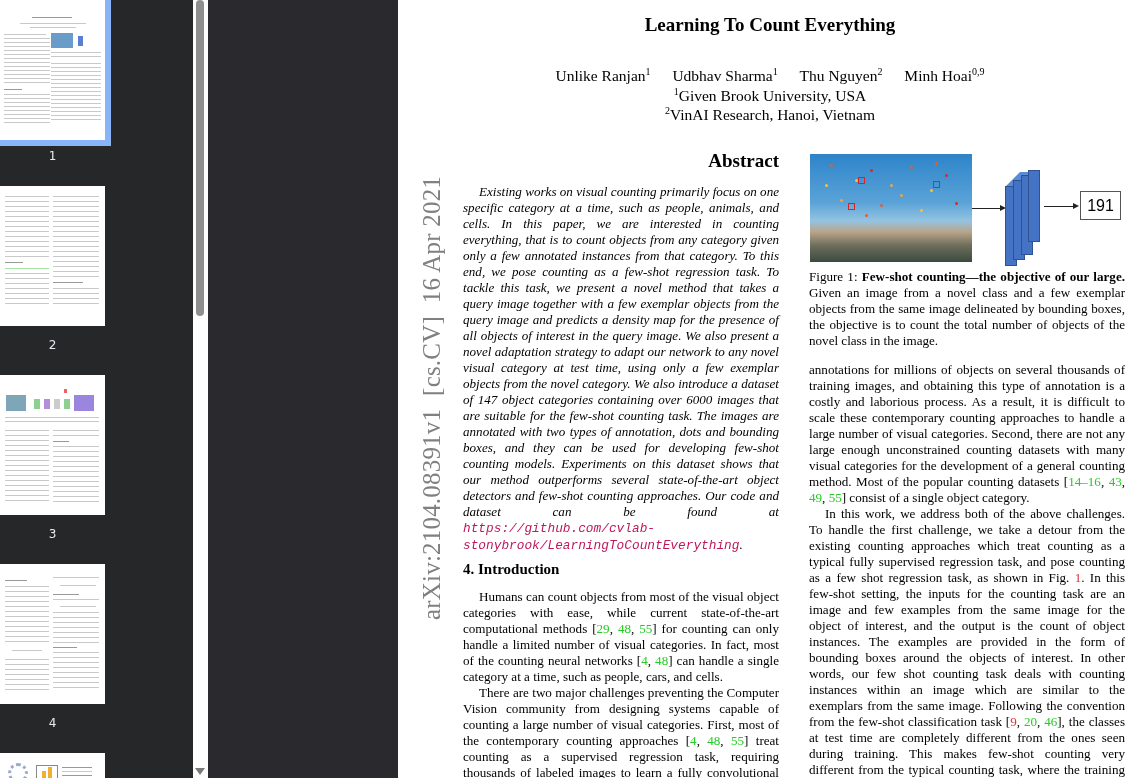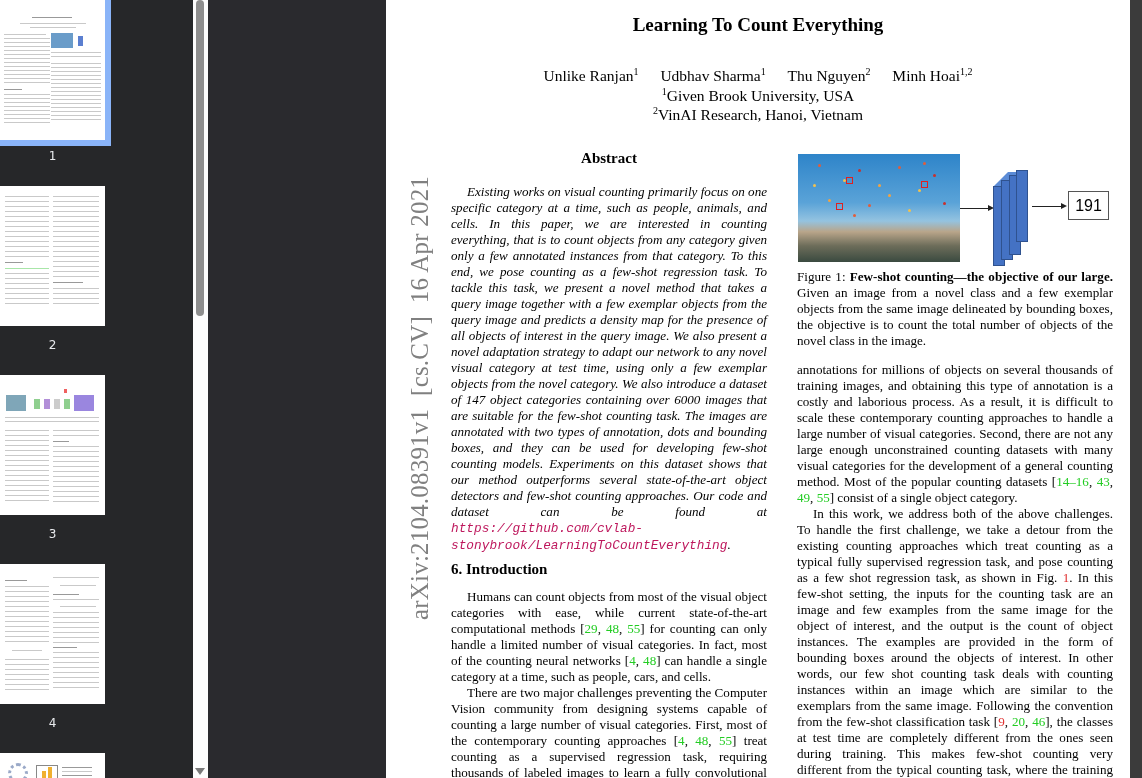--- a/index.html
+++ b/index.html
@@ -16,33 +16,33 @@
     .tline.green { background: #a8e6a8; }
 
     
     #sb-scroll { position: absolute; left: 193px; top: 0; width: 15px; height: 778px; background: #fdfdfd; }
     #sb-thumb { position: absolute; left: 3px; top: 0; width: 8px; height: 316px; background: #8e8e8e; border-radius: 4px; }
     #sb-arrow { position: absolute; left: 2px; bottom: 3px; width: 0; height: 0; border-left: 5px solid transparent; border-right: 5px solid transparent; border-top: 7px solid #7a7a7a; }
 
     #viewer-gap { position: absolute; left: 208px; top: 0; width: 190px; height: 778px; background: #2a2a2e; }
 
     
-    #page { position: absolute; left: 386px; top: 0; width: 744px; height: 778px; background: #fff; overflow: hidden; color: #000; }
+    #page { position: absolute; left: 398px; top: 0; width: 744px; height: 778px; background: #fff; overflow: hidden; color: #000; }
     .title { position: absolute; left: 0; width: 792px; top: 14px; text-align: center; font-weight: bold; font-size: 19px; }
     .authors { position: absolute; left: 0; width: 792px; top: 67px; text-align: center; font-size: 15.5px; }
     .authors span { margin: 0 9px; }
     .aff { position: absolute; left: 0; width: 792px; text-align: center; font-size: 15.5px; }
     sup { font-size: 10px; vertical-align: super; line-height: 0; }
 
     .arxiv { position: absolute; left: 20px; top: 620px; transform-origin: 0 0; transform: rotate(-90deg); font-size: 25px; color: #808080; white-space: nowrap; letter-spacing: 0.2px; }
 
     .col { position: absolute; font-size: 13.1px; line-height: 16px; text-align: justify; }
     #left-col { left: 65px; width: 316px; }
     #right-col { left: 411px; width: 316px; }
-    .h-abs { position: absolute; left: 65px; top: 150px; width: 316px; text-align: center; font-weight: bold; font-size: 15px; }
+    .h-abs { position: absolute; left: 65px; top: 150px; width: 316px; text-align: right; font-weight: bold; font-size: 19px; }
     .abs { top: 184px; font-style: italic; }
     .p { text-indent: 16px; }
     .link { color: #be185d; font-family: Liberation Mono, monospace; font-style: italic; font-size: 12.8px; }
     .cite { color: #22cc22; }
     .figref { color: #e03030; }
     .h-intro { position: absolute; left: 65px; top: 561px; font-weight: bold; font-size: 15px; }
     .intro { top: 589px; }
 
     
     #fig-img { position: absolute; left: 412px; top: 154px; width: 162px; height: 108px; background: linear-gradient(180deg, #2e84c9 0%, #5aa3d8 45%, #94c3e0 62%, #b9a58a 72%, #6d6d5a 85%, #3a4a40 100%); overflow: hidden; }
@@ -265,34 +265,34 @@
 
 <div id="viewer-gap"></div>
 
 <div id="page">
   <div class="title" style="left:-24px;">Learning To Count Everything</div>
 
   <div class="authors" style="left:-24px;">
     <span><span style="margin:0">Unlike Ranjan</span><sup>1</sup></span>
     <span><span style="margin:0">Udbhav Sharma</span><sup>1</sup></span>
     <span><span style="margin:0">Thu Nguyen</span><sup>2</sup></span>
-    <span><span style="margin:0">Minh Hoai</span><sup>1,2</sup></span>
+    <span><span style="margin:0">Minh Hoai</span><sup>0,9</sup></span>
   </div>
   <div class="aff" style="top:87px;left:-24px;"><sup>1</sup><span>Given Brook University, USA</span></div>
   <div class="aff" style="top:106px;left:-24px;"><sup>2</sup><span>VinAI Research, Hanoi, Vietnam</span></div>
 
   <div class="arxiv" style="white-space:pre;">arXiv:2104.08391v1  [cs.CV]  16 Apr 2021</div>
 
   <div class="h-abs">Abstract</div>
   <div class="col abs p" id="left-col">
     <span>Existing works on visual counting primarily focus on one specific category at a time, such as people, animals, and cells. In this paper, we are interested in counting everything, that is to count objects from any category given only a few annotated instances from that category. To this end, we pose counting as a few-shot regression task. To tackle this task, we present a novel method that takes a query image together with a few exemplar objects from the query image and predicts a density map for the presence of all objects of interest in the query image. We also present a novel adaptation strategy to adapt our network to any novel visual category at test time, using only a few exemplar objects from the novel category. We also introduce a dataset of 147 object categories containing over 6000 images that are suitable for the few-shot counting task. The images are annotated with two types of annotation, dots and bounding boxes, and they can be used for developing few-shot counting models. Experiments on this dataset shows that our method outperforms several state-of-the-art object detectors and few-shot counting approaches. Our code and dataset can be found at</span>
     <span class="link">https://github.com/cvlab-stonybrook/LearningToCountEverything</span><span>.</span>
   </div>
 
-  <div class="h-intro">6. Introduction</div>
+  <div class="h-intro">4. Introduction</div>
   <div class="col intro" style="left:65px;width:316px;">
     <p class="p"><span>Humans can count objects from most of the visual object categories with ease, while current state-of-the-art computational methods [</span><span class="cite">29</span><span>, </span><span class="cite">48</span><span>, </span><span class="cite">55</span><span>] for counting can only handle a limited number of visual categories. In fact, most of the counting neural networks [</span><span class="cite">4</span><span>, </span><span class="cite">48</span><span>] can handle a single category at a time, such as people, cars, and cells.</span></p>
     <p class="p"><span>There are two major challenges preventing the Computer Vision community from designing systems capable of counting a large number of visual categories. First, most of the contemporary counting approaches [</span><span class="cite">4</span><span>, </span><span class="cite">48</span><span>, </span><span class="cite">55</span><span>] treat counting as a supervised regression task, requiring thousands of labeled images to learn a fully convolutional re-</span></p>
   </div>
 
   <div id="fig-img">
     <div class="balloon" style="left:20px;top:10px;background:#e25d3a;"></div>
     <div class="balloon" style="left:45px;top:25px;background:#f2c14e;"></div>
     <div class="balloon" style="left:60px;top:15px;background:#c9302c;"></div>
     <div class="balloon" style="left:80px;top:30px;background:#f4a340;"></div>

